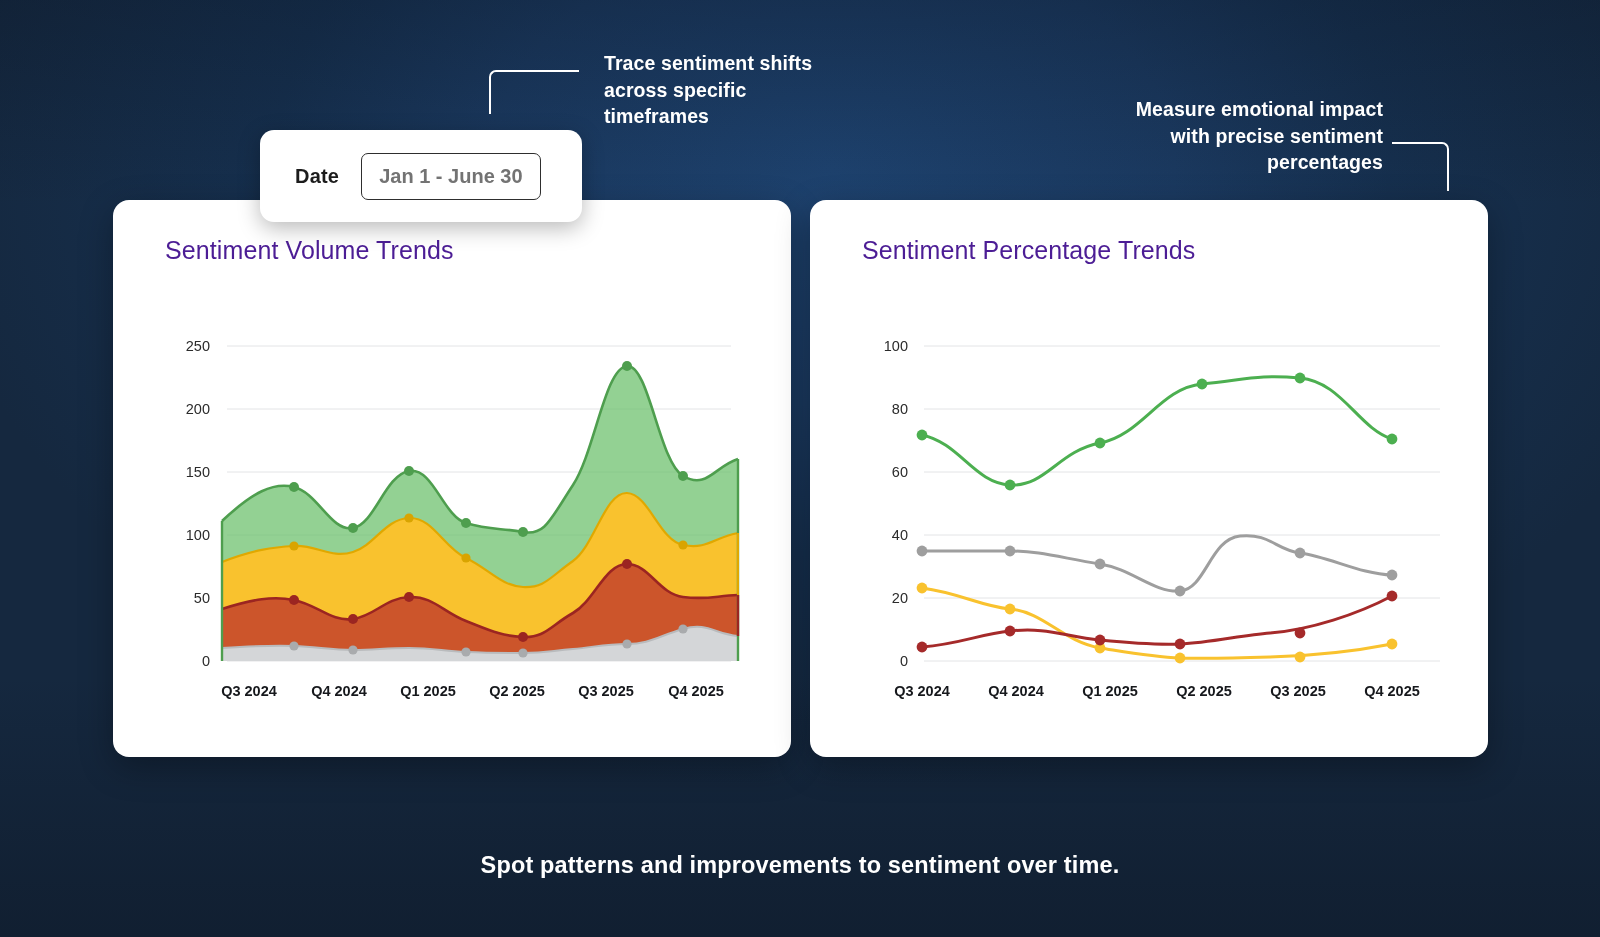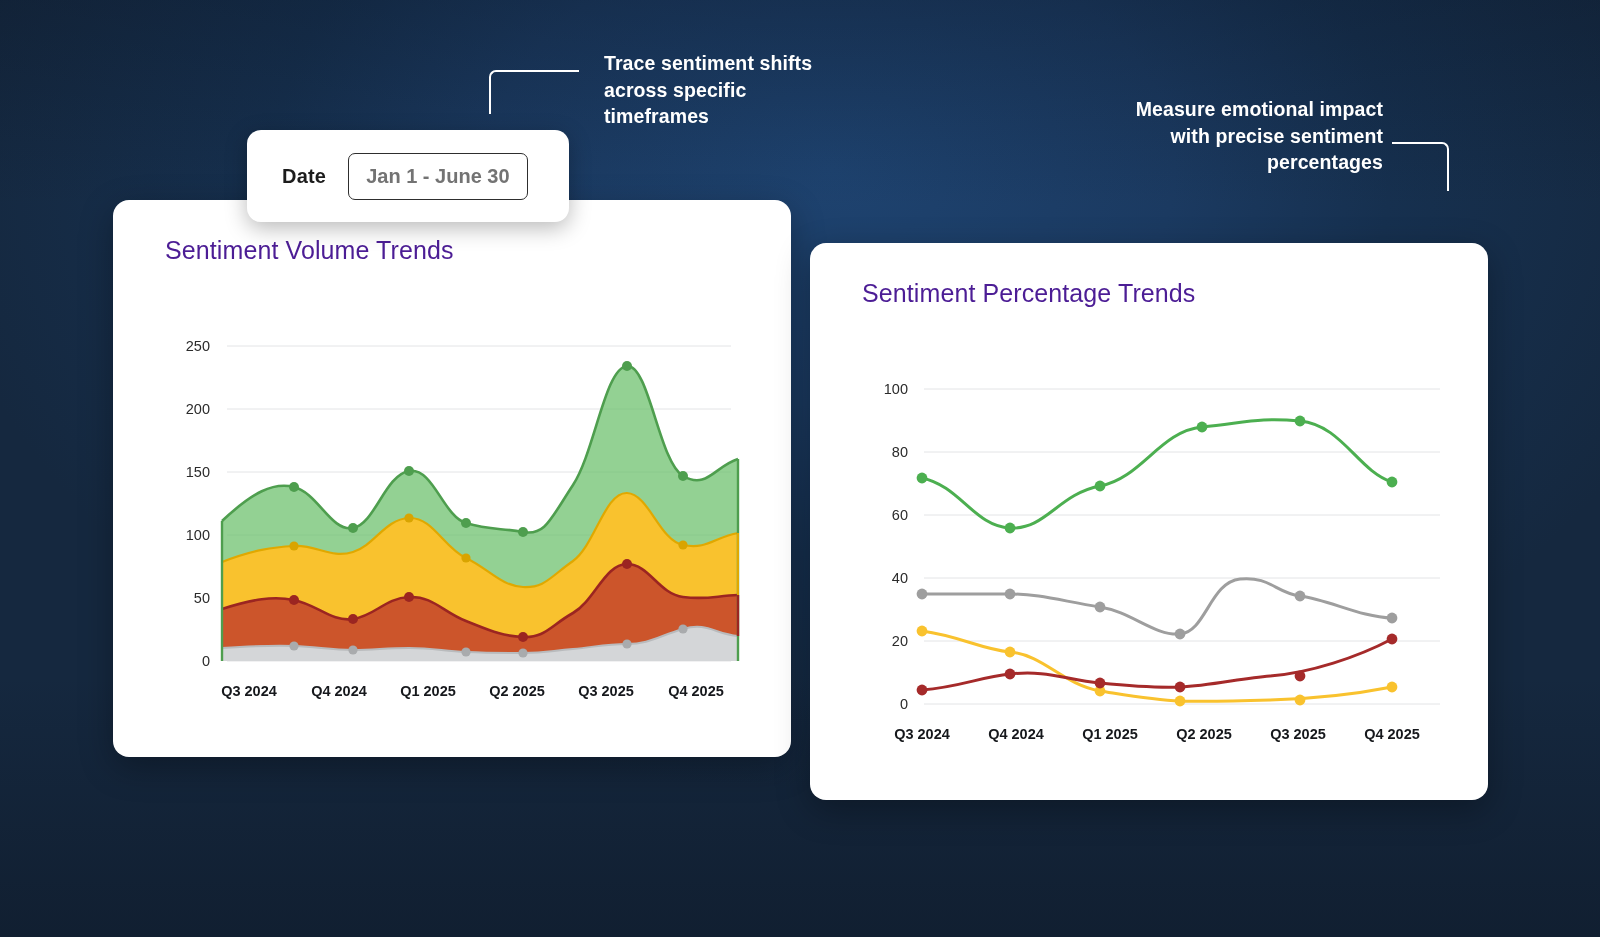--- a/index.html
+++ b/index.html
@@ -59,21 +59,21 @@
     top: 142px;
     width: 55px;
     height: 47px;
     border-width: 2px 2px 0 0;
     border-top-right-radius: 7px;
   }
 
   
   .date-card {
     position: absolute;
-    left: 247px;
+    left: 260px;
     top: 130px;
     width: 322px;
     height: 92px;
     background: #ffffff;
     border-radius: 14px;
     box-shadow: 0 6px 22px rgba(0,0,0,0.28);
     display: flex;
     align-items: center;
     padding-left: 35px;
     box-sizing: border-box;
@@ -99,21 +99,21 @@
 
   
   .card {
     position: absolute;
     background: #ffffff;
     border-radius: 16px;
     box-shadow: 0 10px 34px rgba(0,0,0,0.30);
     overflow: hidden;
   }
   .card-left  { left: 113px; top: 200px; width: 678px; height: 557px; }
-  .card-right { left: 810px; top: 200px; width: 678px; height: 557px; margin-top: 43px; }
+  .card-right { left: 810px; top: 200px; width: 678px; height: 557px; }
 
   .card-title {
     position: absolute;
     left: 52px;
     top: 36px;
     font-size: 25px;
     font-weight: 400;
     color: #4c1d95;
     letter-spacing: 0.1px;
   }
@@ -344,13 +344,14 @@
           <text x="206" y="400">Q4 2024</text>
           <text x="300" y="400">Q1 2025</text>
           <text x="394" y="400">Q2 2025</text>
           <text x="488" y="400">Q3 2025</text>
           <text x="582" y="400">Q4 2025</text>
         </g>
       </svg>
     </div>
   </div>
 
+  <div class="footer-note">Spot patterns and improvements to sentiment over time.</div>
 </div>
 
 </body></html>

